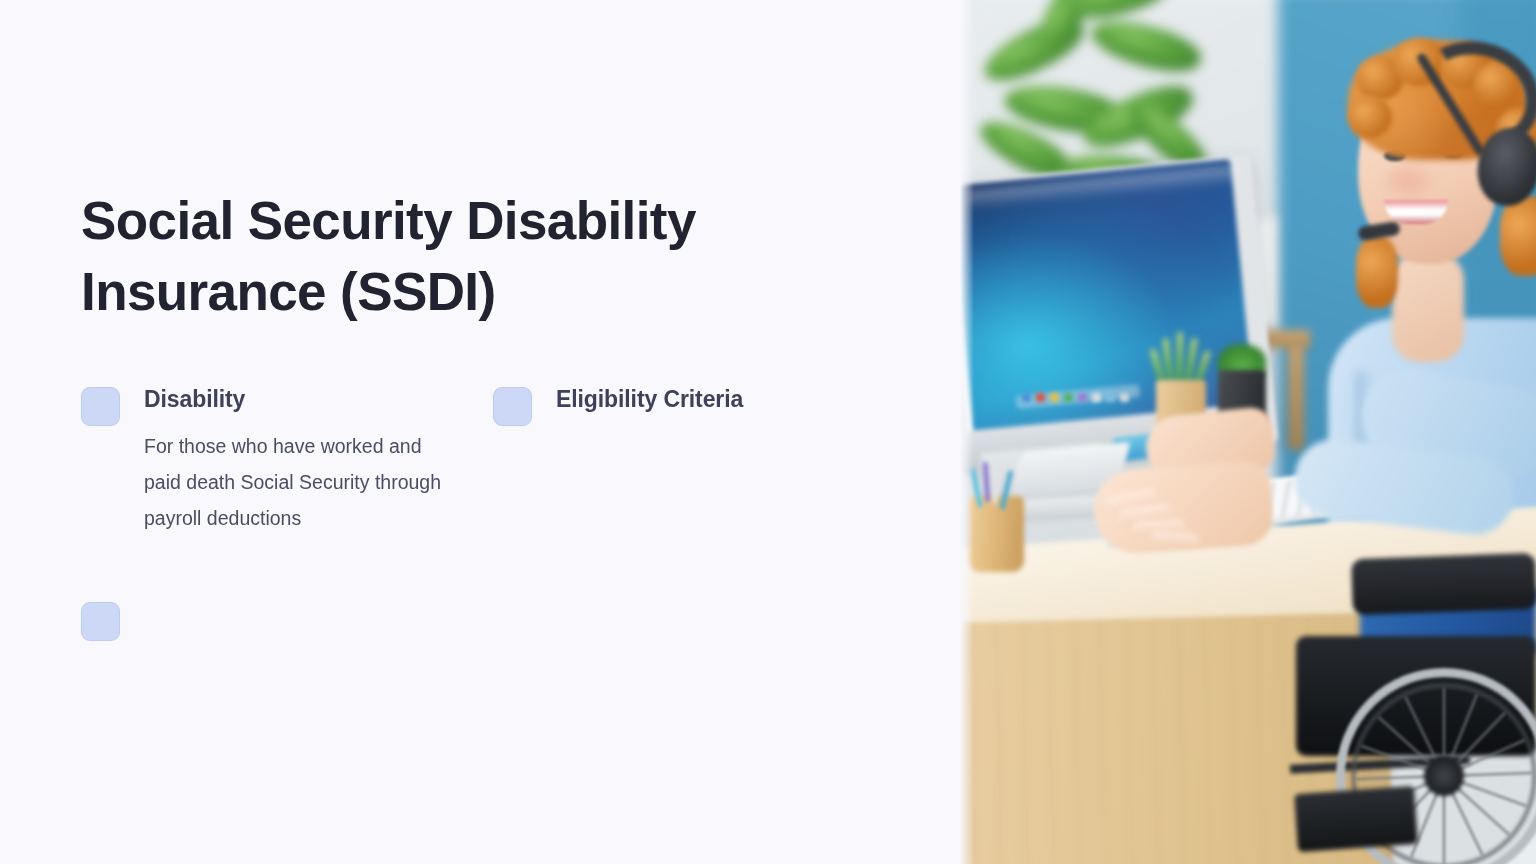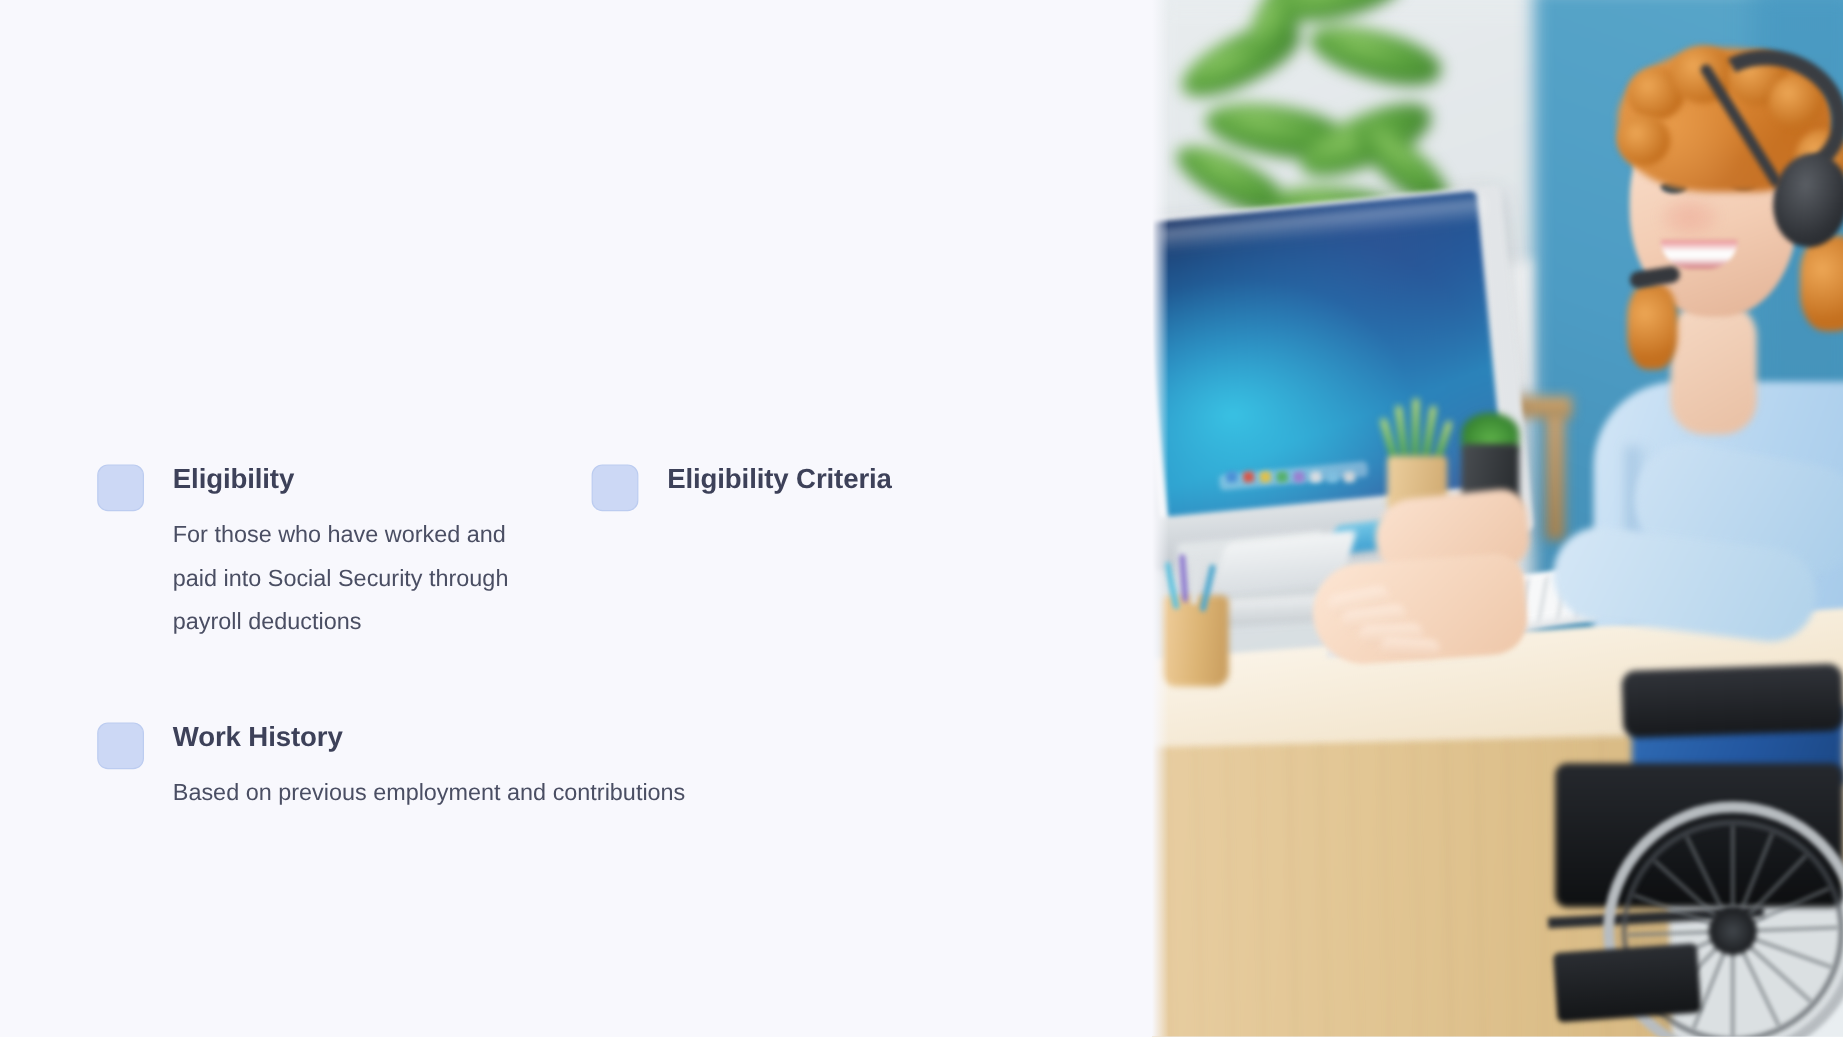--- a/index.html
+++ b/index.html
@@ -583,51 +583,48 @@
     background:linear-gradient(90deg,rgba(248,248,253,1),rgba(248,248,253,0));
   }
 </style>
 </head>
 <body>
 
 <div class="slide">
 
   <div class="content-pane">
 
+    <h1 class="page-title">Social Security Disability Insurance (SSDI)</h1>
 
     <div class="features">
 
       <div class="feature-row row-1">
 
         <div class="feature col-a">
           <div class="feature-icon"></div>
           <div class="feature-body">
-            <div class="feature-title">Eligibility</div>
-            <div class="feature-desc">For those who have worked and paid into Social Security through payroll deductions</div>
+            <div class="feature-title">Disability</div>
+            <div class="feature-desc">For those who have worked and paid death Social Security through payroll deductions</div>
           </div>
         </div>
 
         <div class="feature col-b">
           <div class="feature-icon"></div>
           <div class="feature-body">
             <div class="feature-title">Eligibility Criteria</div>
           </div>
         </div>
 
       </div>
 
       <div class="row-gap"></div>
 
       <div class="feature-row row-2">
         <div class="feature full">
           <div class="feature-icon"></div>
-          <div class="feature-body">
-            <div class="feature-title">Work History</div>
-            <div class="feature-desc">Based on previous employment and contributions</div>
-          </div>
         </div>
       </div>
 
     </div>
   </div>
 
   <div class="photo-pane">
 
     <div class="wall-left"></div>
     <div class="wall-blue"></div>

